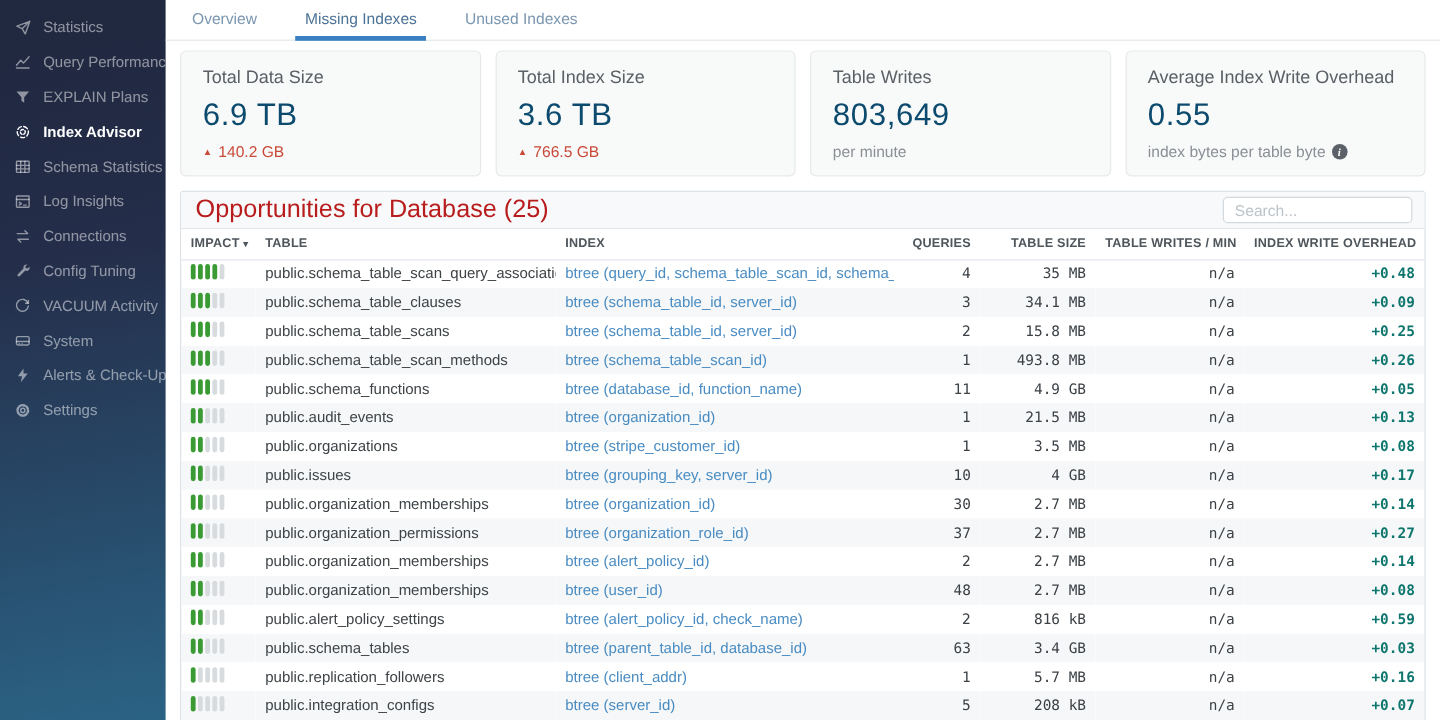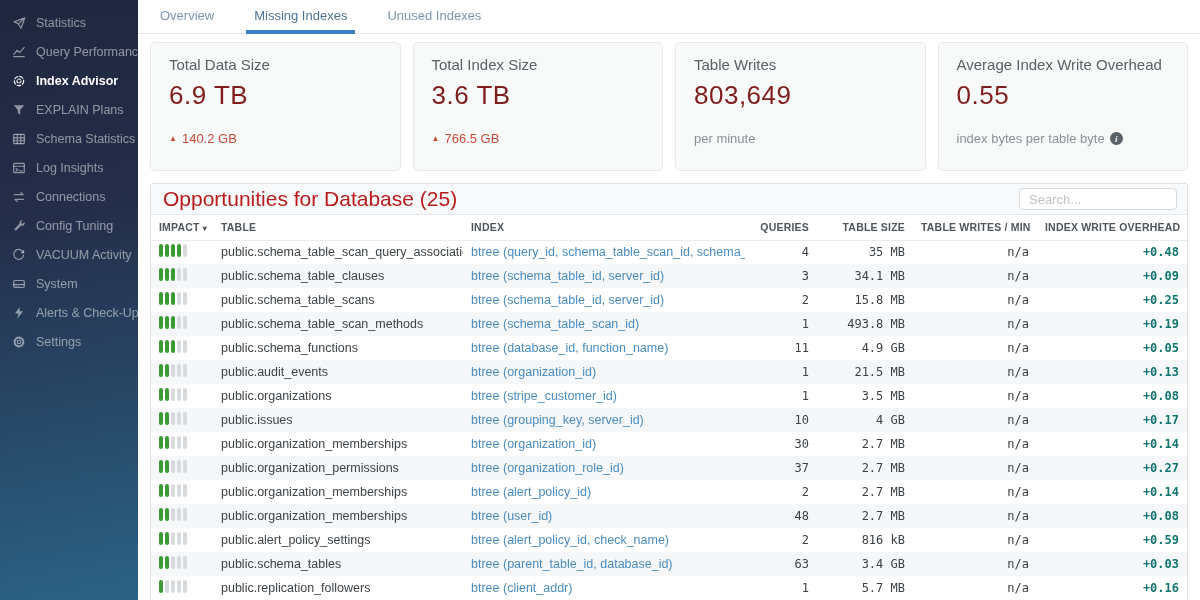--- a/index.html
+++ b/index.html
@@ -39,24 +39,24 @@
     font-size: 13px; color: #7b97b0; padding: 8px 8px 7px;
     margin-right: 24px; border-bottom: 4px solid transparent;
     margin-bottom: -1px; cursor: pointer; white-space: nowrap;
   }
   .tab.active { color: #4d7396; border-bottom-color: #3a7fc1; }
 
   
   .cards { display: flex; gap: 12px; padding: 8px 12px 10px; }
   .card {
     flex: 1; background: #f8f9f9; border: 1px solid #e7e9ea;
-    border-radius: 5px; padding: 13px 18px 24px; min-height: 99px;
+    border-radius: 5px; padding: 13px 18px 12px; min-height: 99px;
   }
   .card-title { font-size: 15px; color: #5a6066; }
-  .card-value { font-size: 26px; color: #7f1d1d; margin: 7px 0 20px; letter-spacing: 0.5px; }
+  .card-value { font-size: 26px; color: #0c4a6e; margin: 7px 0 8px; letter-spacing: 0.5px; }
   .card-delta { font-size: 13px; color: #c94a38; display: flex; align-items: center; gap: 5px; }
   .delta-arrow { font-size: 8px; line-height: 1; }
   .card-sub { font-size: 13px; color: #8b9096; display: flex; align-items: center; gap: 5px; }
   .info-dot {
     display: inline-flex; align-items: center; justify-content: center;
     width: 13px; height: 13px; border-radius: 50%;
     background: #5b6168; color: #fff; font-size: 9px; font-weight: 700;
     font-family: "Liberation Serif", serif; font-style: italic; cursor: pointer;
   }
 
@@ -111,36 +111,36 @@
         <span>Statistics</span>
       </div>
       <div class="side-item">
         <span class="icn">
           <svg viewBox="0 0 24 24">
             <path d="M3 20h18M3 16l6-7 4 4 8-9"></path>
           </svg>
         </span>
         <span>Query Performance</span>
       </div>
+      <div class="side-item">
+        <span class="icn">
+          <svg viewBox="0 0 24 24">
+            <path d="M3 4h18l-7 8v8l-4-3v-5z" fill="currentColor" stroke="none"></path>
+          </svg>
+        </span>
+        <span>EXPLAIN Plans</span>
+      </div>
       <div class="side-item active">
         <span class="icn">
           <svg viewBox="0 0 24 24">
             <circle cx="12" cy="12" r="8" stroke-dasharray="6 3.5"></circle>
             <circle cx="12" cy="12" r="3.5" stroke-dasharray="4 2.5"></circle>
           </svg>
         </span>
         <span>Index Advisor</span>
-      </div>
-      <div class="side-item">
-        <span class="icn">
-          <svg viewBox="0 0 24 24">
-            <path d="M3 4h18l-7 8v8l-4-3v-5z" fill="currentColor" stroke="none"></path>
-          </svg>
-        </span>
-        <span>EXPLAIN Plans</span>
       </div>
       <div class="side-item">
         <span class="icn">
           <svg viewBox="0 0 24 24">
             <rect x="3" y="4" width="18" height="16" rx="1"></rect>
             <path d="M3 10h18M3 15h18M9 4v16M15 4v16"></path>
           </svg>
         </span>
         <span>Schema Statistics</span>
       </div>
@@ -326,21 +326,21 @@
                 <i class="on"></i>
                 <i class="on"></i>
                 <i></i>
                 <i></i>
               </span></td>
             <td>public.schema_table_scan_methods</td>
             <td class="idx"><a>btree (schema_table_scan_id)</a></td>
             <td class="num">1</td>
             <td class="num">493.8 MB</td>
             <td class="num">n/a</td>
-            <td class="num overhead">+0.19</td>
+            <td class="num overhead">+0.26</td>
           </tr>
           <tr>
             <td><span class="impact-bars">
                 <i class="on"></i>
                 <i class="on"></i>
                 <i class="on"></i>
                 <i></i>
                 <i></i>
               </span></td>
             <td>public.schema_functions</td>

